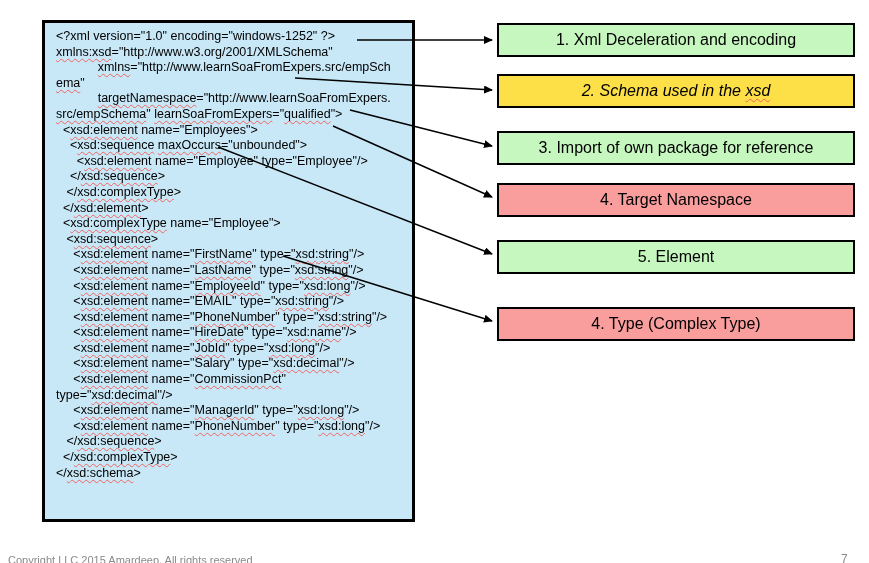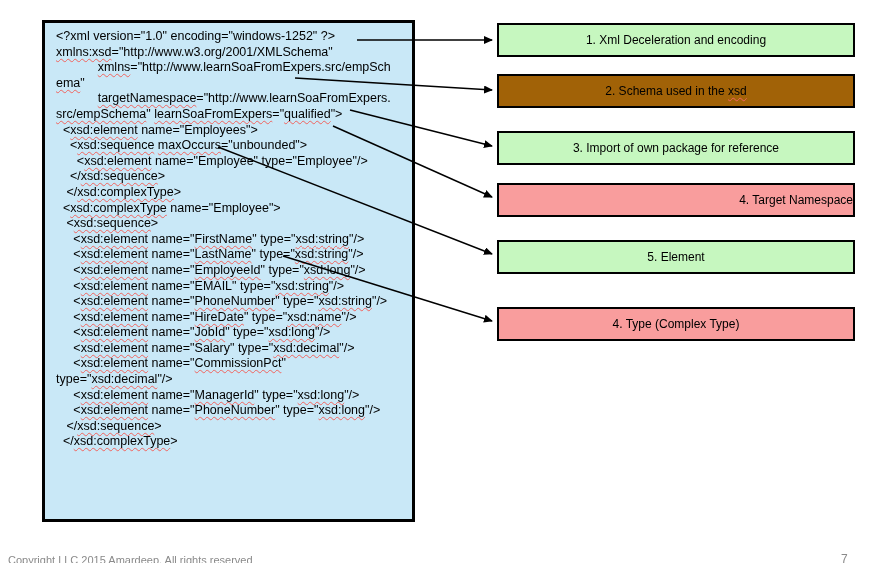--- a/index.html
+++ b/index.html
@@ -8,21 +8,21 @@
   .code-box{position:absolute;left:42px;top:20px;width:373px;height:502px;
             box-sizing:border-box;border:3px solid #000;background:#c9e8f7;
             padding:6px 0 0 11px;overflow:hidden;}
   .code-line{white-space:pre;font-size:12.5px;line-height:15.6px;color:#000;}
   .sq{text-decoration:underline;text-decoration-style:wavy;
       text-decoration-color:#f0645f;text-decoration-thickness:1px;
       text-underline-offset:2px;text-decoration-skip-ink:none;}
   .label-box{position:absolute;left:497px;width:358px;height:34px;
              box-sizing:border-box;border:2.5px solid #000;
              display:flex;align-items:center;justify-content:center;
-             font-size:12px;color:#000;white-space:pre;}
+             font-size:16px;color:#000;white-space:pre;}
   #arrows{position:absolute;left:0;top:0;width:869px;height:563px;
           pointer-events:none;}
   .footer{position:absolute;left:8px;top:554px;font-size:11px;color:#8a8a8a;}
   .pagenum{position:absolute;left:841px;top:552px;font-size:12px;color:#8a8a8a;}
 </style>
 </head>
 <body>
 
 <div class="canvas">
 
@@ -31,43 +31,45 @@
       <div class="code-line"><span class="sq">xmlns:xsd</span><span>="http://www.w3.org/2001/XMLSchema"</span></div>
       <div class="code-line"><span>            </span><span class="sq">xmlns</span><span>="http://www.learnSoaFromExpers.src/empSch</span></div>
       <div class="code-line"><span class="sq">ema</span><span>"</span></div>
       <div class="code-line"><span>            </span><span class="sq">targetNamespace</span><span>="http://www.learnSoaFromExpers.</span></div>
       <div class="code-line"><span class="sq">src/empSchema</span><span>" </span><span class="sq">learnSoaFromExpers</span><span>="</span><span class="sq">qualified</span><span>"&gt;</span></div>
       <div class="code-line"><span>  &lt;</span><span class="sq">xsd:element</span><span> name="Employees"&gt;</span></div>
       <div class="code-line"><span>    &lt;</span><span class="sq">xsd:sequence</span><span> </span><span class="sq">maxOccurs</span><span>="unbounded"&gt;</span></div>
       <div class="code-line"><span>      &lt;</span><span class="sq">xsd:element</span><span> name="Employee" type="Employee"/&gt;</span></div>
       <div class="code-line"><span>    &lt;/</span><span class="sq">xsd:sequence</span><span>&gt;</span></div>
       <div class="code-line"><span>   &lt;/</span><span class="sq">xsd:complexType</span><span>&gt;</span></div>
+      <div class="code-line"><span>  &lt;/</span><span class="sq">xsd:element</span><span>&gt;</span></div>
       <div class="code-line"><span>  &lt;</span><span class="sq">xsd:complexType</span><span> name="Employee"&gt;</span></div>
       <div class="code-line"><span>   &lt;</span><span class="sq">xsd:sequence</span><span>&gt;</span></div>
       <div class="code-line"><span>     &lt;</span><span class="sq">xsd:element</span><span> name="</span><span class="sq">FirstName</span><span>" type="</span><span class="sq">xsd:string</span><span>"/&gt;</span></div>
       <div class="code-line"><span>     &lt;</span><span class="sq">xsd:element</span><span> name="</span><span class="sq">LastName</span><span>" type="</span><span class="sq">xsd:string</span><span>"/&gt;</span></div>
       <div class="code-line"><span>     &lt;</span><span class="sq">xsd:element</span><span> name="</span><span class="sq">EmployeeId</span><span>" type="</span><span class="sq">xsd:long</span><span>"/&gt;</span></div>
       <div class="code-line"><span>     &lt;</span><span class="sq">xsd:element</span><span> name="EMAIL" type="</span><span class="sq">xsd:string</span><span>"/&gt;</span></div>
       <div class="code-line"><span>     &lt;</span><span class="sq">xsd:element</span><span> name="</span><span class="sq">PhoneNumber</span><span>" type="</span><span class="sq">xsd:string</span><span>"/&gt;</span></div>
       <div class="code-line"><span>     &lt;</span><span class="sq">xsd:element</span><span> name="</span><span class="sq">HireDate</span><span>" type="</span><span class="sq">xsd:name</span><span>"/&gt;</span></div>
       <div class="code-line"><span>     &lt;</span><span class="sq">xsd:element</span><span> name="</span><span class="sq">JobId</span><span>" type="</span><span class="sq">xsd:long</span><span>"/&gt;</span></div>
       <div class="code-line"><span>     &lt;</span><span class="sq">xsd:element</span><span> name="Salary" type="</span><span class="sq">xsd:decimal</span><span>"/&gt;</span></div>
       <div class="code-line"><span>     &lt;</span><span class="sq">xsd:element</span><span> name="</span><span class="sq">CommissionPct</span><span>"</span></div>
       <div class="code-line"><span>type="</span><span class="sq">xsd:decimal</span><span>"/&gt;</span></div>
       <div class="code-line"><span>     &lt;</span><span class="sq">xsd:element</span><span> name="</span><span class="sq">ManagerId</span><span>" type="</span><span class="sq">xsd:long</span><span>"/&gt;</span></div>
       <div class="code-line"><span>     &lt;</span><span class="sq">xsd:element</span><span> name="</span><span class="sq">PhoneNumber</span><span>" type="</span><span class="sq">xsd:long</span><span>"/&gt;</span></div>
       <div class="code-line"><span>   &lt;/</span><span class="sq">xsd:sequence</span><span>&gt;</span></div>
       <div class="code-line"><span>  &lt;/</span><span class="sq">xsd:complexType</span><span>&gt;</span></div>
+      <div class="code-line"><span>&lt;/</span><span class="sq">xsd:schema</span><span>&gt;</span></div>
     </div>
 
   <div id="labels">
       <div class="label-box" style="top: 23px; background: rgb(198, 247, 191);"><span>1. Xml Deceleration and encoding</span></div>
-      <div class="label-box" style="top: 74px; background: #a16207;"><span>2. Schema used in the </span><span class="sq">xsd</span></div>
+      <div class="label-box" style="top: 74px; background: #fde047; font-style: italic;"><span>2. Schema used in the </span><span class="sq">xsd</span></div>
       <div class="label-box" style="top: 131px; background: rgb(198, 247, 191);"><span>3. Import of own package for reference</span></div>
-      <div class="label-box" style="top: 183px; background: rgb(249, 157, 157); justify-content: flex-end;"><span>4. Target Namespace</span></div>
+      <div class="label-box" style="top: 183px; background: rgb(249, 157, 157);"><span>4. Target Namespace</span></div>
       <div class="label-box" style="top: 240px; background: rgb(198, 247, 191);"><span>5. Element</span></div>
       <div class="label-box" style="top: 307px; background: rgb(249, 157, 157);"><span>4. Type (Complex Type)</span></div>
     </div>
 
   <svg id="arrows" viewBox="0 0 869 563" xmlns="http://www.w3.org/2000/svg">
     <defs>
       <marker id="ah" markerWidth="10" markerHeight="8" refX="8" refY="4" orient="auto" markerUnits="userSpaceOnUse">
         <path d="M0,0 L9,4 L0,8 z" fill="#000"></path>
       </marker>
     </defs>

